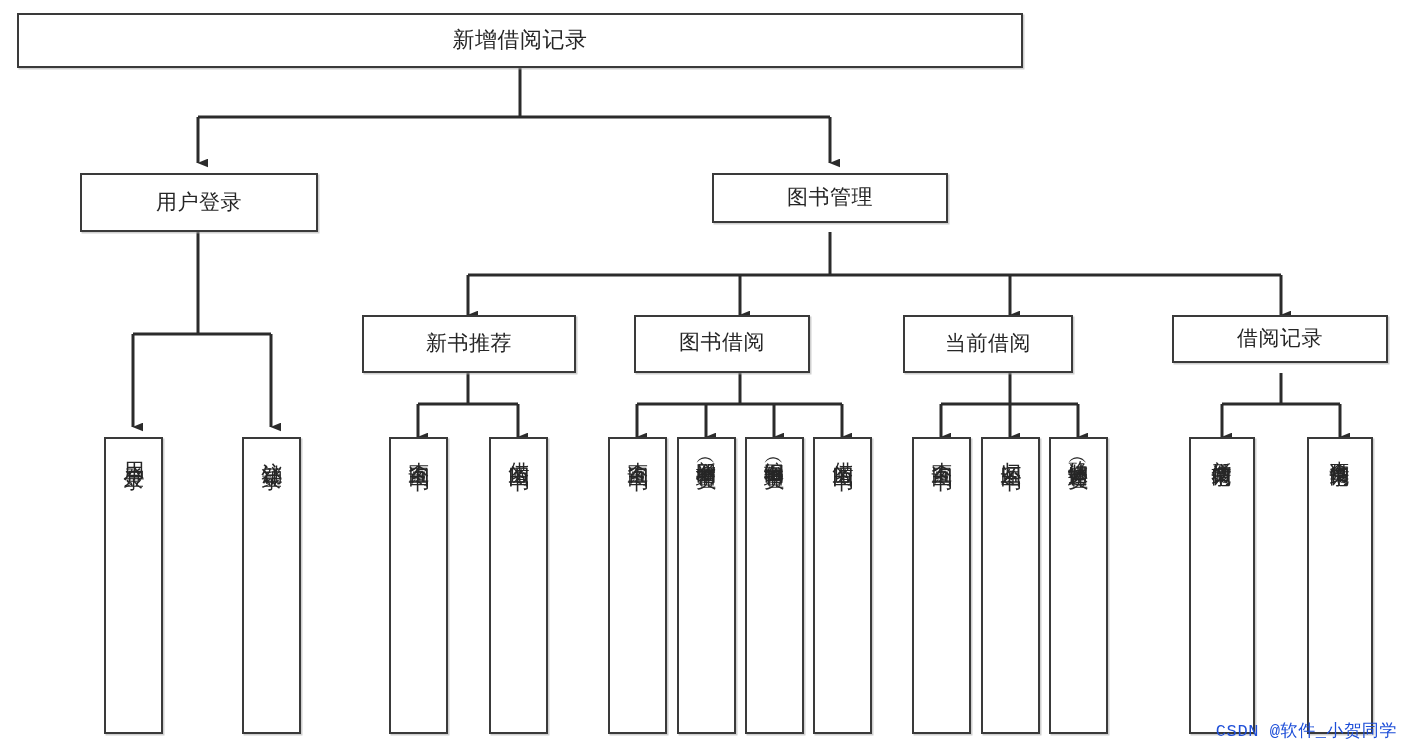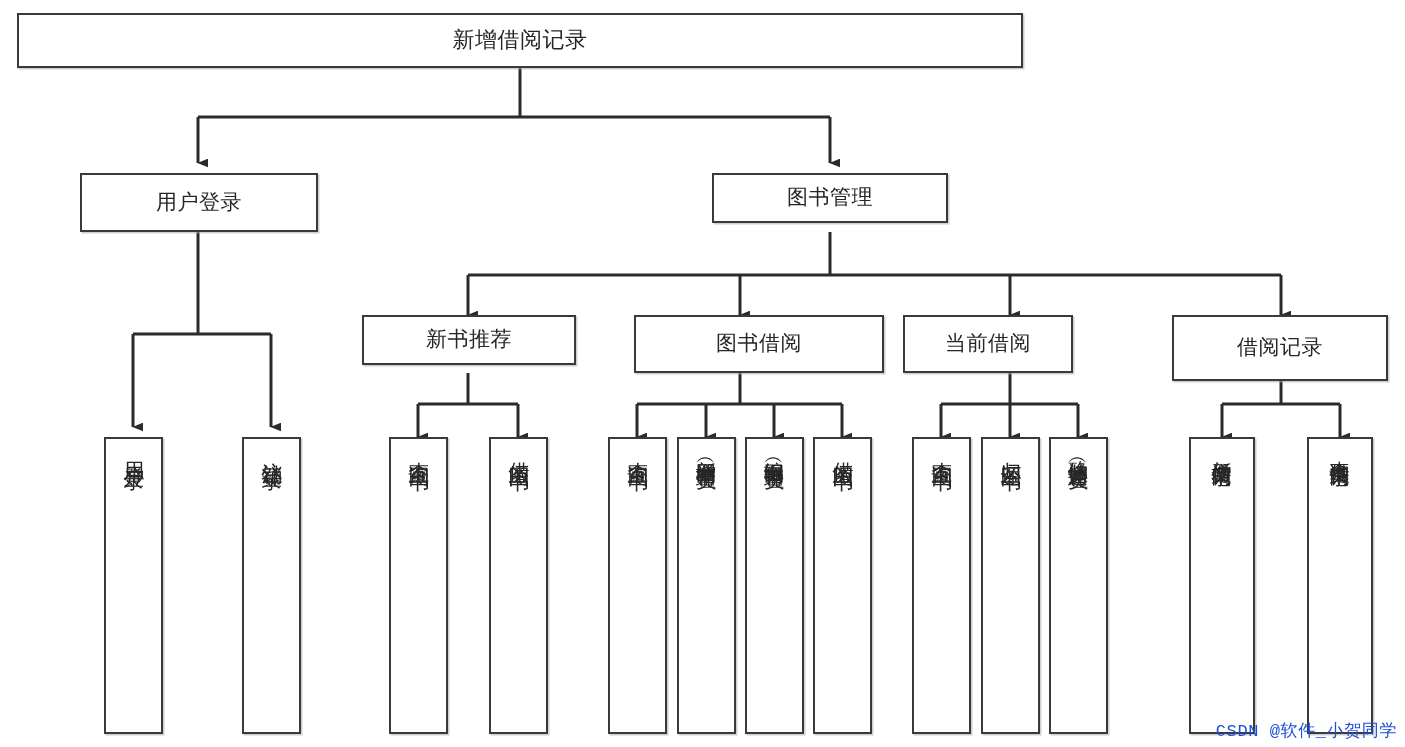--- a/index.html
+++ b/index.html
@@ -140,30 +140,30 @@
     <span class="node-label">新增借阅记录</span>
   </div>
 
   <div class="node horiz" style="left:80px; top:173px; width:238px; height:59px;">
     <span class="node-label">用户登录</span>
   </div>
   <div class="node horiz" style="left:712px; top:173px; width:236px; height:50px;">
     <span class="node-label">图书管理</span>
   </div>
 
-  <div class="node horiz" style="left:362px; top:315px; width:214px; height:50px;">
+  <div class="node horiz" style="left:362px; top:315px; width:214px; height:58px;">
     <span class="node-label">新书推荐</span>
   </div>
-  <div class="node horiz" style="left:634px; top:315px; width:250px; height:58px;">
+  <div class="node horiz" style="left:634px; top:315px; width:176px; height:58px;font-family:Liberation Mono, monospace;">
     <span class="node-label">图书借阅</span>
   </div>
   <div class="node horiz" style="left:903px; top:315px; width:170px; height:58px;">
     <span class="node-label">当前借阅</span>
   </div>
-  <div class="node horiz" style="left:1172px; top:315px; width:216px; height:66px;">
+  <div class="node horiz" style="left:1172px; top:315px; width:216px; height:48px;">
     <span class="node-label">借阅记录</span>
   </div>
 
   <div class="node vert" style="left:104px; top:437px; width:59px; height:297px;">
     <span class="node-label">用户登录</span>
   </div>
   <div class="node vert" style="left:242px; top:437px; width:59px; height:297px;">
     <span class="node-label">注销登录</span>
   </div>
 

